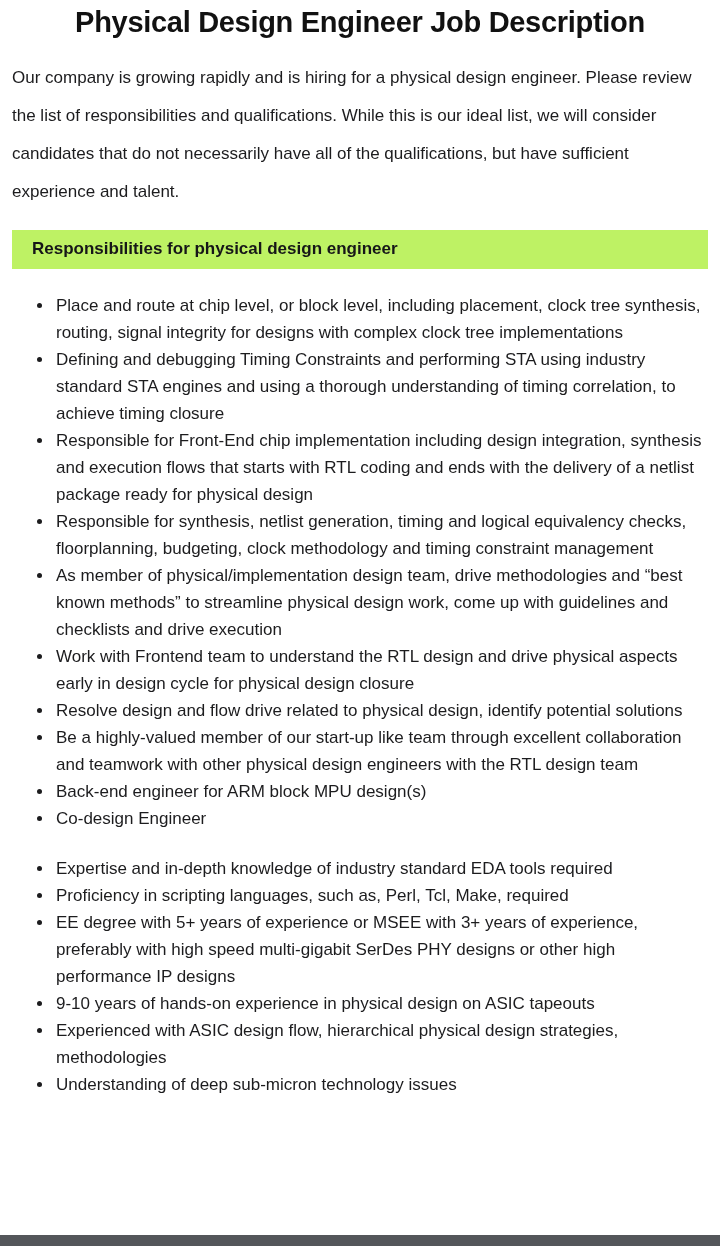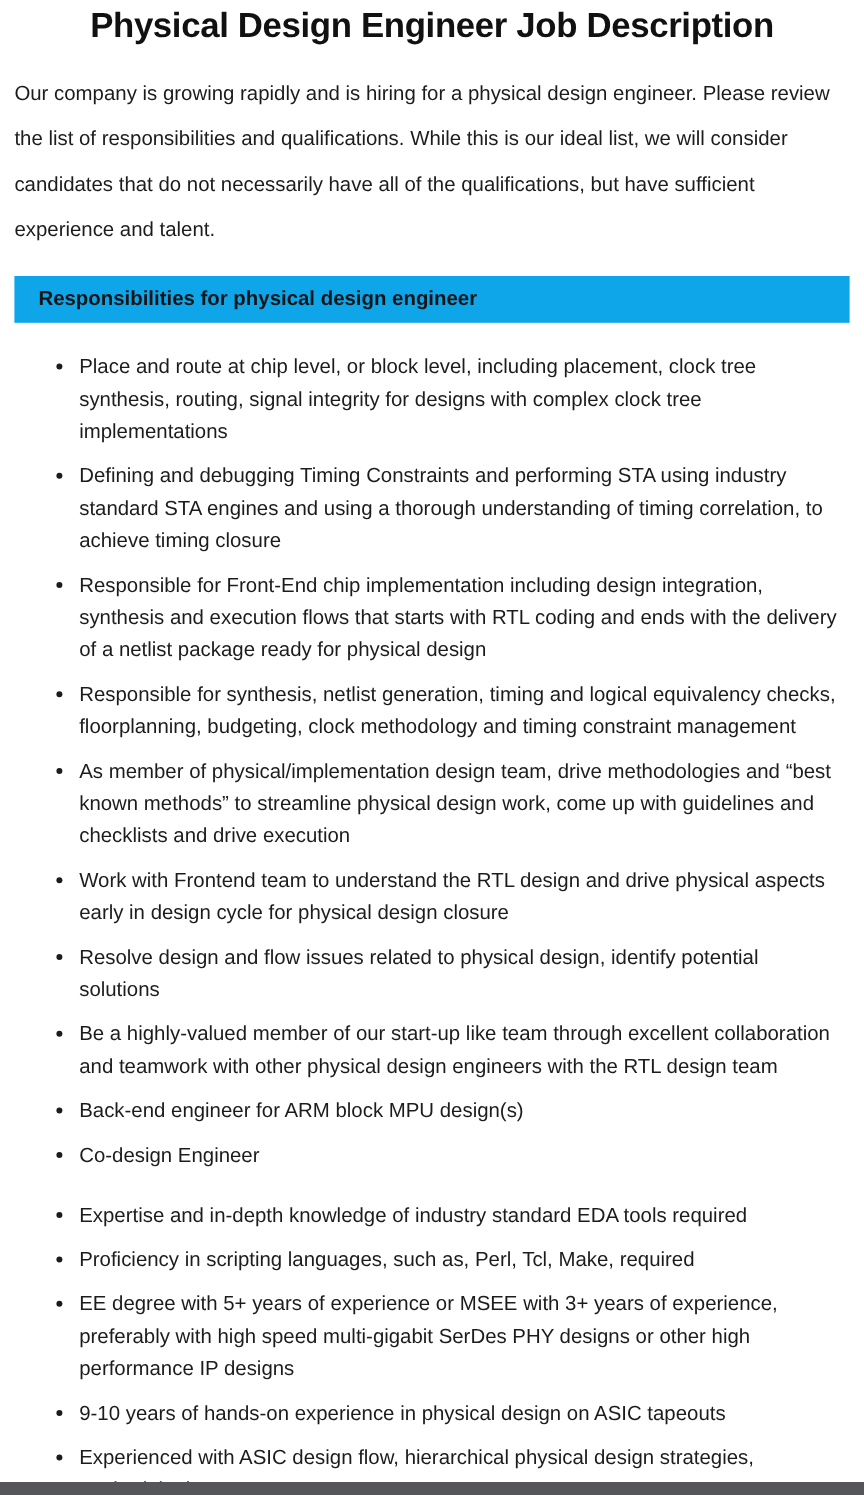--- a/index.html
+++ b/index.html
@@ -24,35 +24,35 @@
     letter-spacing: -0.3px;
     color: #111111;
   }
   .intro {
     margin: 20px 0 0 0;
     font-size: 17px;
     line-height: 38px;
   }
   .section-header {
     margin-top: 19px;
-    background: #0ea5e9;
+    background: #bef264;
     padding: 9px 20px 10px 20px;
     font-size: 17px;
     font-weight: bold;
     color: #161618;
   }
   ul.job-list {
     margin: 23px 0 0 0;
     padding: 0 0 0 42px;
     list-style: disc outside;
     font-size: 17px;
     line-height: 27px;
   }
   ul.job-list li {
-    margin: 10px;
+    margin: 0;
     padding: 0 0 0 2px;
   }
   .bottom-bar {
     position: absolute;
     left: 0;
     bottom: 0;
     width: 720px;
     height: 11px;
     background: #54565a;
   }
@@ -68,21 +68,21 @@
 
   <div class="section-header">Responsibilities for physical design engineer</div>
 
   <ul class="job-list">
     <li>Place and route at chip level, or block level, including placement, clock tree synthesis, routing, signal integrity for designs with complex clock tree implementations</li>
     <li>Defining and debugging Timing Constraints and performing STA using industry standard STA engines and using a thorough understanding of timing correlation, to achieve timing closure</li>
     <li>Responsible for Front-End chip implementation including design integration, synthesis and execution flows that starts with RTL coding and ends with the delivery of a netlist package ready for physical design</li>
     <li>Responsible for synthesis, netlist generation, timing and logical equivalency checks, floorplanning, budgeting, clock methodology and timing constraint management</li>
     <li>As member of physical/implementation design team, drive methodologies and “best known methods” to streamline physical design work, come up with guidelines and checklists and drive execution</li>
     <li>Work with Frontend team to understand the RTL design and drive physical aspects early in design cycle for physical design closure</li>
-    <li>Resolve design and flow issues related to physical design, identify potential solutions</li>
+    <li>Resolve design and flow drive related to physical design, identify potential solutions</li>
     <li>Be a highly-valued member of our start-up like team through excellent collaboration and teamwork with other physical design engineers with the RTL design team</li>
     <li>Back-end engineer for ARM block MPU design(s)</li>
     <li>Co-design Engineer</li>
   </ul>
 
 
   <ul class="job-list">
     <li>Expertise and in-depth knowledge of industry standard EDA tools required</li>
     <li>Proficiency in scripting languages, such as, Perl, Tcl, Make, required</li>
     <li>EE degree with 5+ years of experience or MSEE with 3+ years of experience, preferably with high speed multi-gigabit SerDes PHY designs or other high performance IP designs</li>

